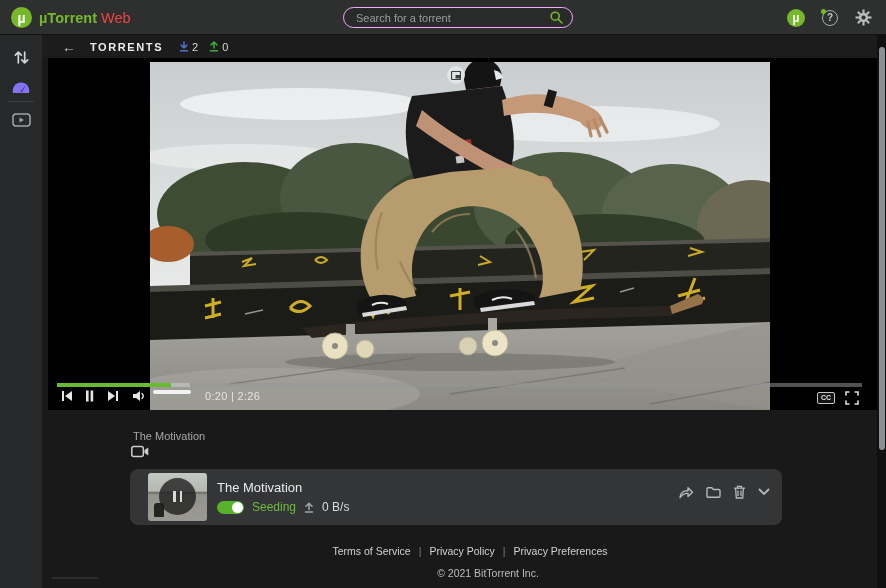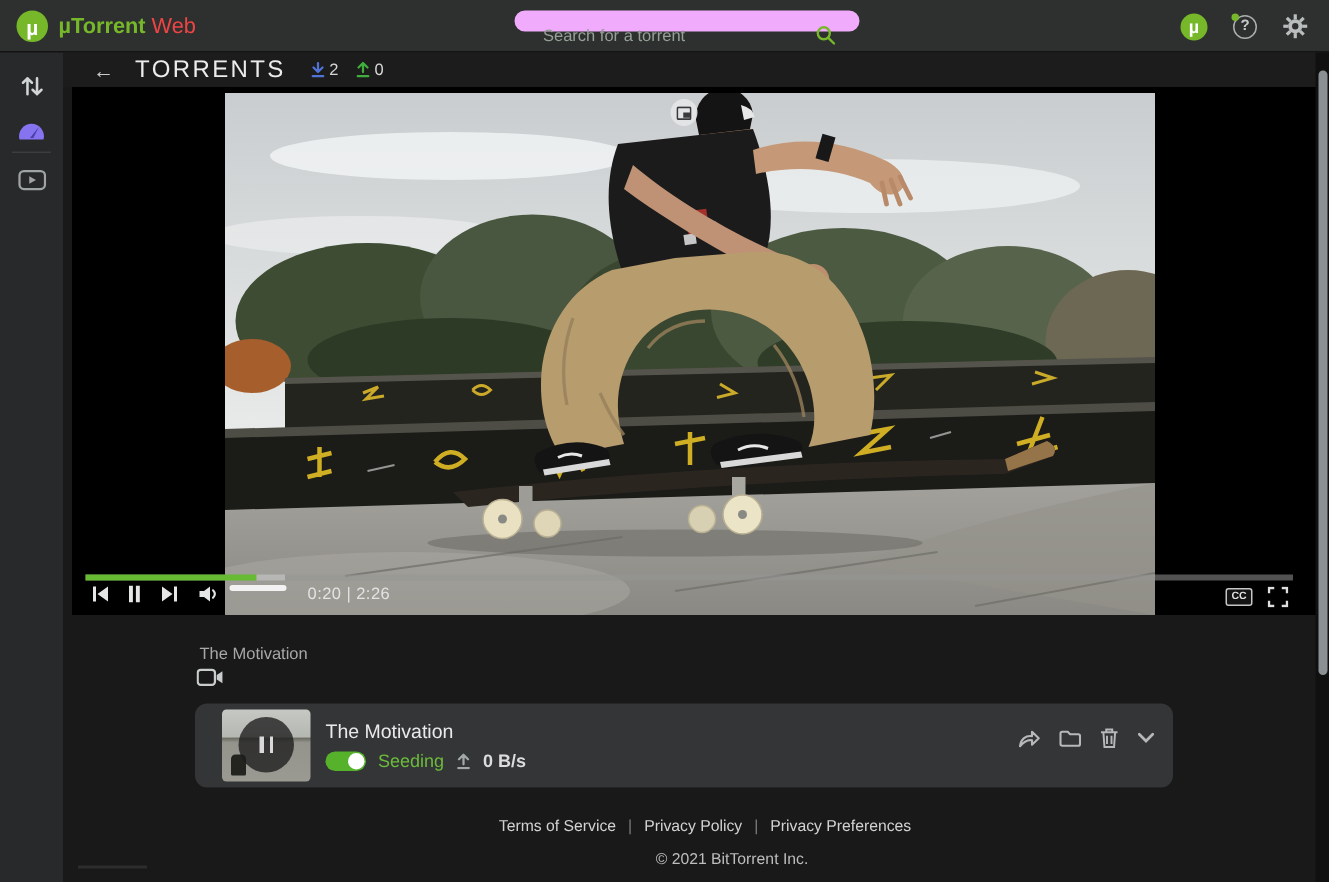--- a/index.html
+++ b/index.html
@@ -10,22 +10,22 @@
   
   .header { position:absolute; left:0; top:0; width:886px; height:35px;
             background:#2e302f; border-bottom:1px solid #131313; z-index:30; }
   .logo-wrap { position:absolute; left:11px; top:7px; display:flex; align-items:center; gap:7px; }
   .logo-circle { width:21px; height:21px; border-radius:50%; background:#76b82a;
                  display:flex; align-items:center; justify-content:center;
                  color:#fff; font-weight:bold; font-size:14px; line-height:1; }
   .brand { font-size:14.5px; display:flex; gap:4px; align-items:baseline; }
   .brand .accent { color:#76b82a; font-weight:bold; }
   .brand .rest { color:#ef4444; }
-  .search-box { position:absolute; left:343px; top:7px; width:230px; height:14px;
-                border:7px solid #f0abfc; border-radius:11px; background:#292b2a; }
+  .search-box { position:absolute; left:343px; top:7px; width:230px; height:21px;
+                border:1px solid #f0abfc; border-radius:11px; background:#292b2a; }
   .search-box input { position:absolute; left:12px; top:0; width:185px; height:19px;
                 background:transparent; border:none; outline:none;
                 color:#cfd6cf; font-size:11px; font-family:"Liberation Sans",sans-serif; }
   .search-box input::placeholder { color:#95a096; }
   .search-icon { position:absolute; right:9px; top:3px; width:13px; height:13px; cursor:pointer; }
   .header-icons { position:absolute; right:14px; top:0; height:35px; display:flex; align-items:center; gap:17px; }
   .upgrade-btn { width:18px; height:18px; border-radius:50%; background:#76b82a;
                  display:flex; align-items:center; justify-content:center;
                  color:#fff; font-weight:bold; font-size:12px; cursor:pointer; }
   .help-btn { position:relative; width:16px; height:16px; border:1.5px solid #a9aeae; border-radius:50%;
@@ -36,21 +36,21 @@
   
   .sidebar { position:absolute; left:0; top:35px; width:42px; height:553px; background:#28292b; z-index:20; }
   .side-item { position:absolute; left:0; width:42px; height:26px; display:flex;
                align-items:center; justify-content:center; cursor:pointer; }
   .side-divider { position:absolute; left:8px; top:66px; width:26px; height:1px; background:#3b3d3e; }
 
   
   .crumbbar { position:absolute; left:42px; top:35px; width:844px; height:23px; background:#1c1c1c;
               display:flex; align-items:center; padding-left:20px; z-index:10; }
   .back-arrow { color:#c9c9c9; font-size:14px; line-height:1; cursor:pointer; }
-  .crumb-title { margin-left:14px; color:#ececec; font-size:16px; font-weight:normal; letter-spacing:1.6px; }
+  .crumb-title { margin-left:14px; color:#ececec; font-size:11px; font-weight:bold; letter-spacing:1.6px; }
   .crumb-stats { margin-left:16px; display:flex; align-items:center; gap:11px; }
   .stat { display:flex; align-items:center; gap:3px; color:#d6d6d6; font-size:11px; }
 
   
   .player { position:absolute; left:48px; top:58px; width:830px; height:352px; background:#000; z-index:5; }
   .video { position:absolute; left:102px; top:4px; width:620px; height:348px; overflow:hidden; cursor:pointer; }
   .pip-btn { position:absolute; left:399px; top:8px; width:18px; height:18px; border-radius:50%;
              background:rgba(228,230,230,0.92); display:flex; align-items:center; justify-content:center; cursor:pointer; }
   .progress { position:absolute; left:9px; top:325px; width:805px; height:4px;
               background:rgba(150,150,150,0.55); cursor:pointer; }
@@ -74,21 +74,21 @@
            background:linear-gradient(180deg,#c6c8c4 0%,#b5b7b2 38%,#6e6e64 40%,#94938c 46%,#9a9992 100%); }
   .thumb-figure { position:absolute; left:6px; bottom:4px; width:10px; height:14px; background:#23231f; border-radius:3px 3px 1px 1px; }
   .thumb-pause { position:absolute; left:11px; top:5px; width:37px; height:37px; border-radius:50%;
                  background:rgba(28,28,28,0.78); display:flex; align-items:center; justify-content:center; gap:4px; cursor:pointer; }
   .thumb-pause i { display:block; width:2.5px; height:11px; background:#d9d9d9; }
   .card-title { position:absolute; left:87px; top:11px; color:#eaeaea; font-size:13px; }
   .card-row2 { position:absolute; left:87px; top:31px; display:flex; align-items:center; gap:8px; }
   .toggle { position:relative; width:27px; height:13px; border-radius:7px; background:#55b22a; cursor:pointer; }
   .toggle .knob { position:absolute; right:1px; top:1px; width:11px; height:11px; border-radius:50%; background:#fff; }
   .seed-label { color:#6cbb3c; font-size:12px; }
-  .speed-label { color:#dcdcdc; font-size:12px;font-weight:bold; }
+  .speed-label { color:#dcdcdc; font-size:12px; }
   .card-actions { position:absolute; right:12px; top:16px; display:flex; align-items:center; gap:12px; }
   .card-actions > span { cursor:pointer; display:flex; align-items:center; }
 
   
   .footer-links { position:absolute; left:42px; top:545px; width:856px; display:flex;
                   justify-content:center; align-items:center; gap:8px; font-size:10.5px; }
   .footer-links a { color:#d2d2d2; text-decoration:none; cursor:pointer; }
   .footer-sep { color:#7d7d7d; }
   .copyright { position:absolute; left:42px; top:567px; width:844px; text-align:center; color:#bdbdbd; font-size:10.5px;padding-left:48px; }
 

